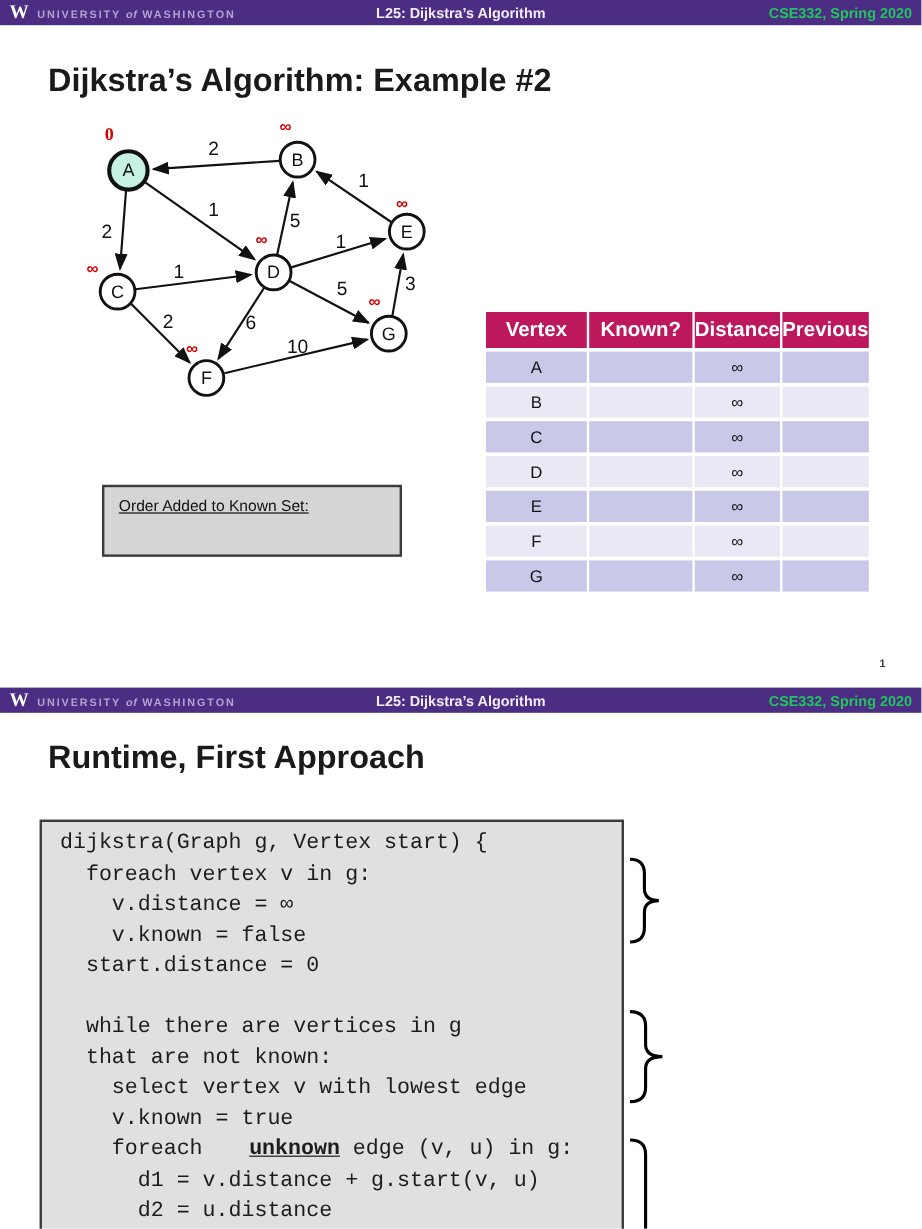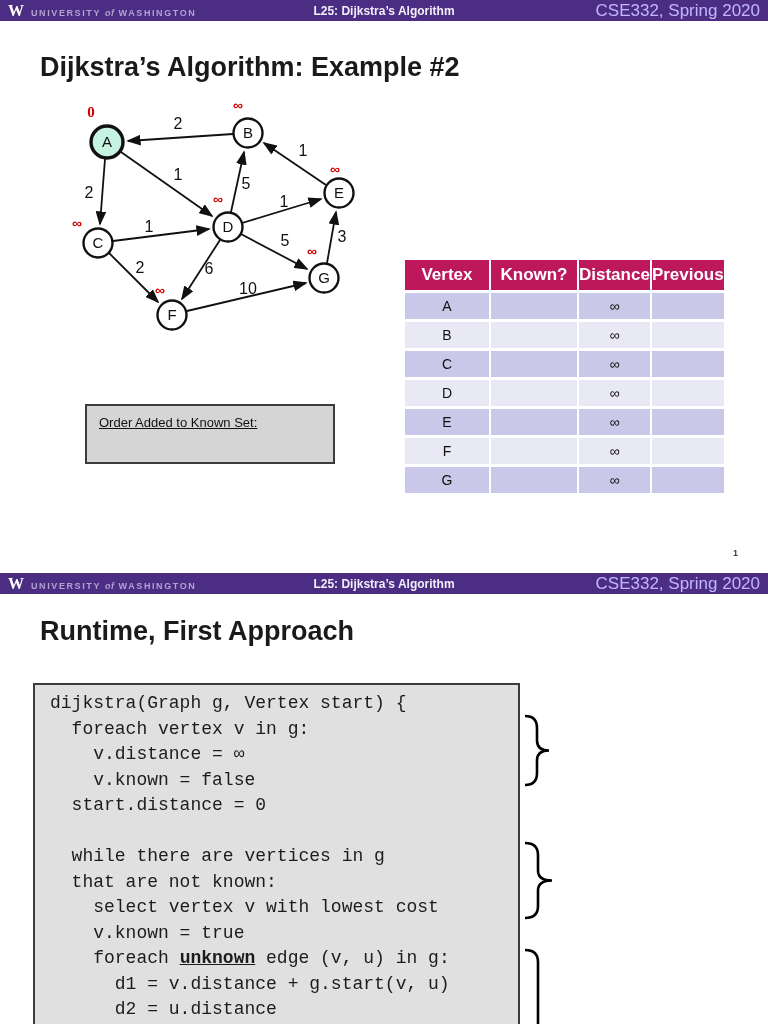--- a/index.html
+++ b/index.html
@@ -10,21 +10,21 @@
   
   .uwbar { position:absolute; left:0; width:768px; height:21px; background:#4b2e83;
            display:flex; align-items:center; justify-content:space-between; padding:0 8px; }
   .uwbar .left { display:flex; align-items:baseline; gap:7px; }
   .uwbar .wlogo { color:#ffffff; font-family:"Liberation Serif", serif; font-weight:bold;
                   font-size:16px; line-height:1; }
   .uwbar .wordmark { color:#b2a3d3; font-size:9px; font-weight:600; letter-spacing:1.6px; }
   .uwbar .wordmark .of { font-style:italic; text-transform:lowercase; letter-spacing:0.5px;margin-top:46px; }
   .uwbar .center { position:absolute; left:0; right:0; text-align:center; color:#f2edfa;
                    font-size:12px; font-weight:bold; pointer-events:none; }
-  .uwbar .right { color:#c4b5fd; font-size:17px; font-weight:normal; z-index:1; }
+  .uwbar .right { color:#22c55e; font-size:12px; font-weight:bold; z-index:1; }
 
   .slide-title { position:absolute; left:40px; color:#1a1a1a; font-size:27px; font-weight:bold; }
 
   
   .graph-svg { position:absolute; left:60px; top:95px; }
   .edge { stroke:#111; stroke-width:1.8; }
   .node-circle { fill:#ffffff; stroke:#111; stroke-width:2.4; }
   .node-start { fill:#c6f2e2; stroke-width:3.4; }
   .node-label { font-size:15px; fill:#111; text-anchor:middle; }
   .weight-label { font-size:16px; fill:#111; text-anchor:middle; }
@@ -48,21 +48,21 @@
   .dj-table tr.dark td { background:#c9c8e8; }
   .dj-table tr.light td { background:#e9e8f5; }
 
   .page-num { position:absolute; left:733px; top:548px; font-size:9px; font-weight:bold; color:#3d3d3d; }
 
   
   .code-box { position:absolute; left:33px; top:683px; width:487px; height:355px;
               background:#e0e0e0; border:2px solid #3c3c3c; padding:6px 0 0 15px; }
   .code-line { font-family:"Liberation Mono", monospace; font-size:18px; line-height:25.5px;
                min-height:25.5px; white-space:pre; color:#1c1c1c; }
-  .code-line .kw { font-weight:bold; text-decoration:underline; }
+  .code-line .kw { font-weight:bold; text-decoration:underline;margin-left:28px; }
   .braces-svg { position:absolute; left:522px; top:680px; }
   .brace { fill:none; stroke:#000; stroke-width:2.6; }
 </style>
 </head>
 <body>
 
 <div class="page">
 
   <div class="uwbar" style="top:0;">
     <div class="left">
@@ -207,21 +207,21 @@
 
   <div class="code-box">
     <div class="code-line"><span>dijkstra(Graph g, Vertex start) {</span></div>
     <div class="code-line"><span>  foreach vertex v in g:</span></div>
     <div class="code-line"><span>    v.distance = ∞</span></div>
     <div class="code-line"><span>    v.known = false</span></div>
     <div class="code-line"><span>  start.distance = 0</span></div>
     <div class="code-line"><span></span></div>
     <div class="code-line"><span>  while there are vertices in g</span></div>
     <div class="code-line"><span>  that are not known:</span></div>
-    <div class="code-line"><span>    select vertex v with lowest cost</span></div>
+    <div class="code-line"><span>    select vertex v with lowest edge</span></div>
     <div class="code-line"><span>    v.known = true</span></div>
     <div class="code-line"><span>    foreach </span><span class="kw">unknown</span><span> edge (v, u) in g:</span></div>
     <div class="code-line"><span>      d1 = v.distance + g.start(v, u)</span></div>
     <div class="code-line"><span>      d2 = u.distance</span></div>
     <div class="code-line"></div>
   </div>
 
   <svg class="braces-svg" width="70" height="344" viewBox="0 0 70 344">
     <path class="brace" d="M3,36 Q15,36 15,48 L15,60.5 Q15,70.5 27,70.5 Q15,70.5 15,80.5 L15,93 Q15,105 3,105"></path>
     <path class="brace" d="M3,163 Q16,163 16,175 L16,190.5 Q16,200.5 30,200.5 Q16,200.5 16,210.5 L16,226 Q16,238 3,238"></path>

